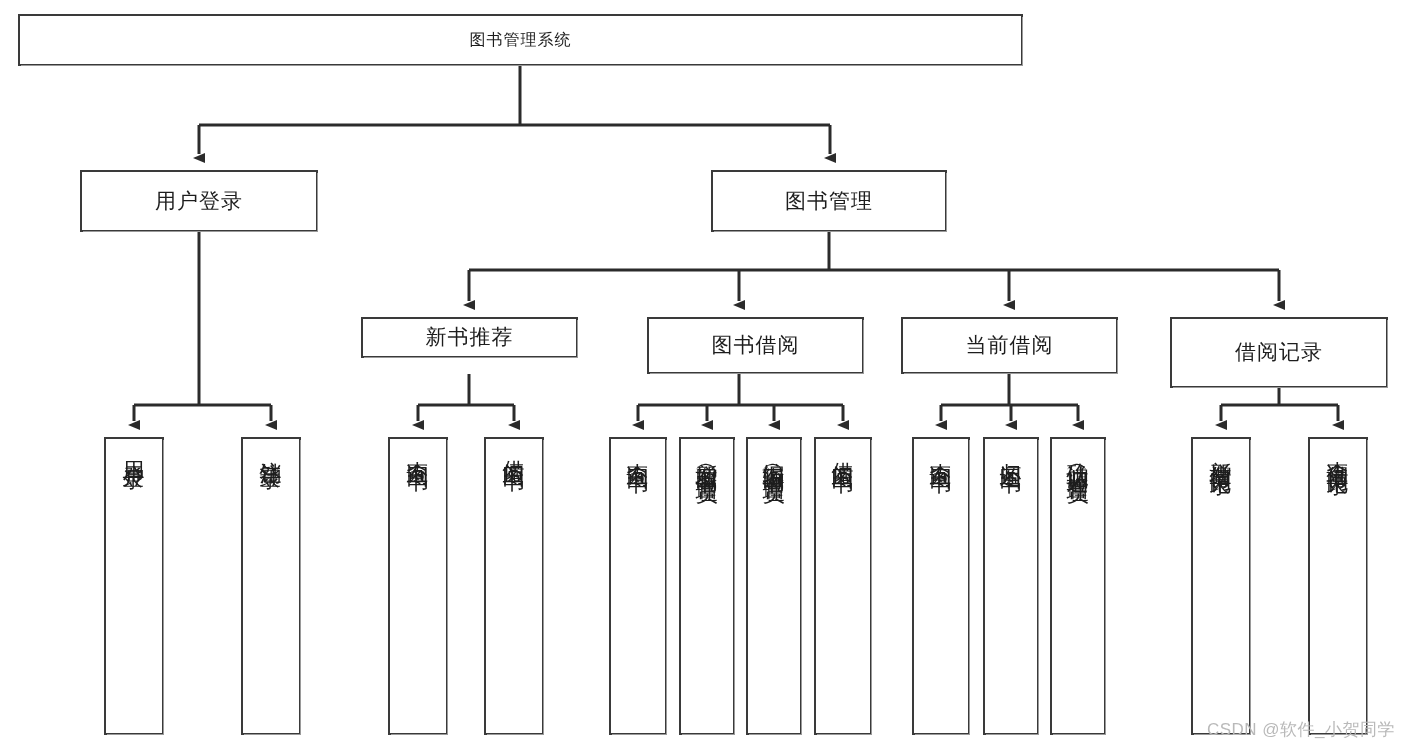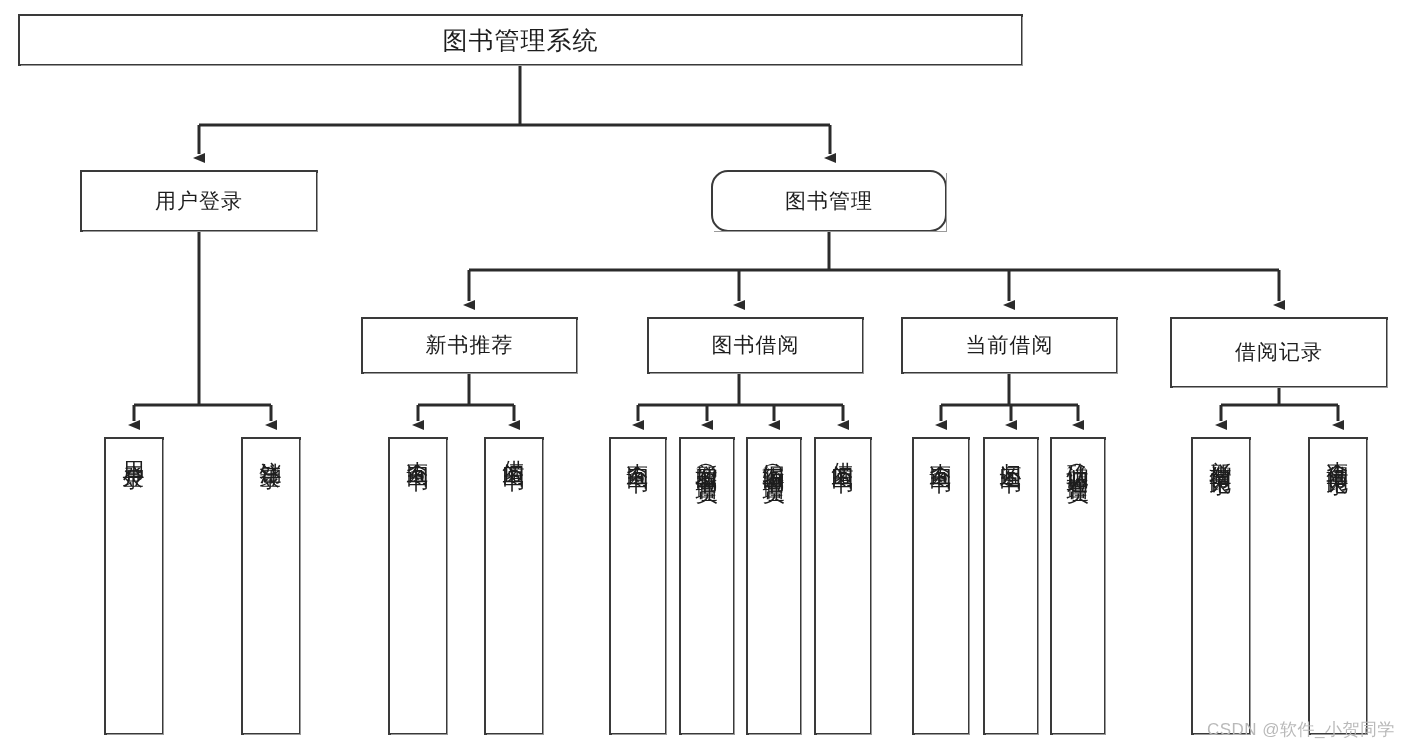--- a/index.html
+++ b/index.html
@@ -33,21 +33,21 @@
     border-bottom:1px solid #9a9a9a;
     pointer-events:none;
   }
   .node-label{
     font-size:21px;
     line-height:1.15;
     letter-spacing:1px;
     white-space:nowrap;
     color:#1d1d1d;
   }
-  .node.root .node-label{font-size:25px;}
+  .node.root .node-label{font-size:16px;}
   .node.leaf{
     align-items:flex-start;
     justify-content:center;
     padding-top:4px;
   }
   .node.leaf .node-label{
     writing-mode:vertical-rl;
     text-orientation:upright;
     font-size:22px;
     letter-spacing:3px;
@@ -129,25 +129,25 @@
     </g>
   </svg>
 
   <div class="node root" style="left:18px;top:14px;width:1005px;height:52px;">
     <span class="node-label">图书管理系统</span>
   </div>
 
   <div class="node" style="left:80px;top:170px;width:238px;height:62px;">
     <span class="node-label">用户登录</span>
   </div>
-  <div class="node" style="left:711px;top:170px;width:236px;height:62px;border-radius:17px;">
+  <div class="node" style="left:711px;top:170px;width:236px;height:62px;">
     <span class="node-label">图书管理</span>
   </div>
 
-  <div class="node" style="left:361px;top:317px;width:217px;height:57px;text-align:center;">
+  <div class="node" style="left:361px;top:317px;width:217px;height:41px;text-align:center;">
     <span class="node-label">新书推荐</span>
   </div>
   <div class="node" style="left:631px;top:317px;width:217px;height:57px;margin-left:16px;">
     <span class="node-label">图书借阅</span>
   </div>
   <div class="node" style="left:901px;top:317px;width:217px;height:57px;">
     <span class="node-label">当前借阅</span>
   </div>
   <div class="node" style="left:1170px;top:317px;width:218px;height:71px;">
     <span class="node-label">借阅记录</span>

